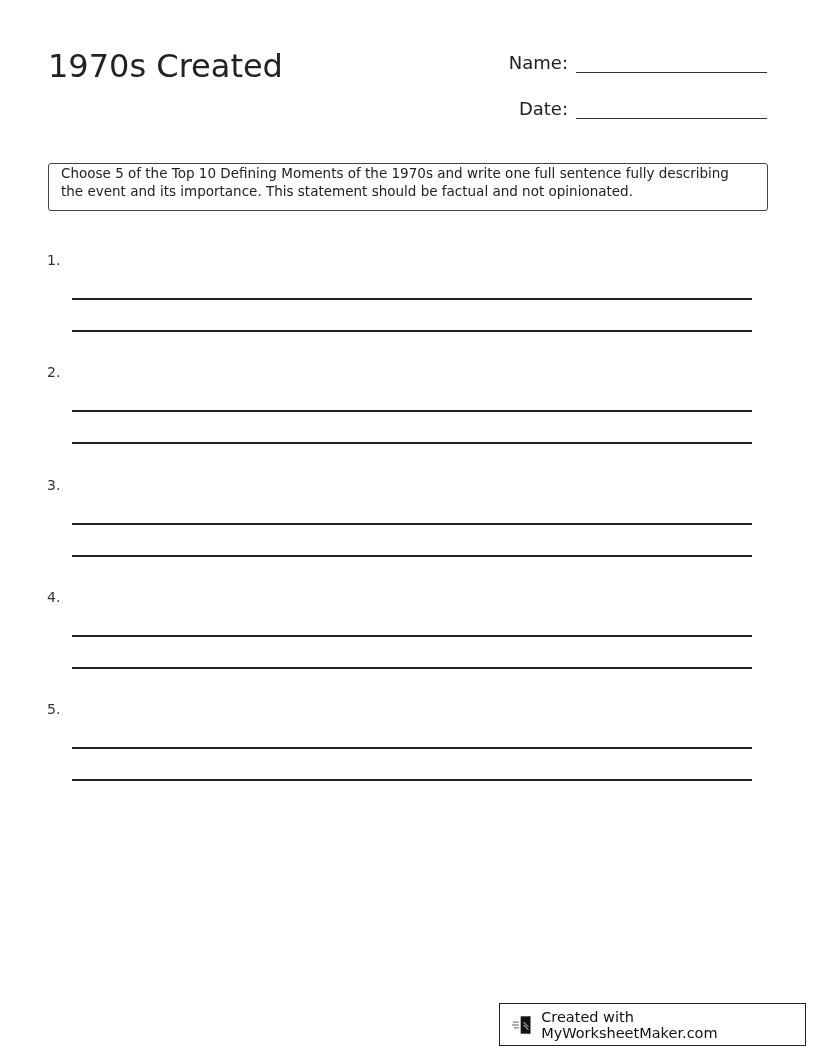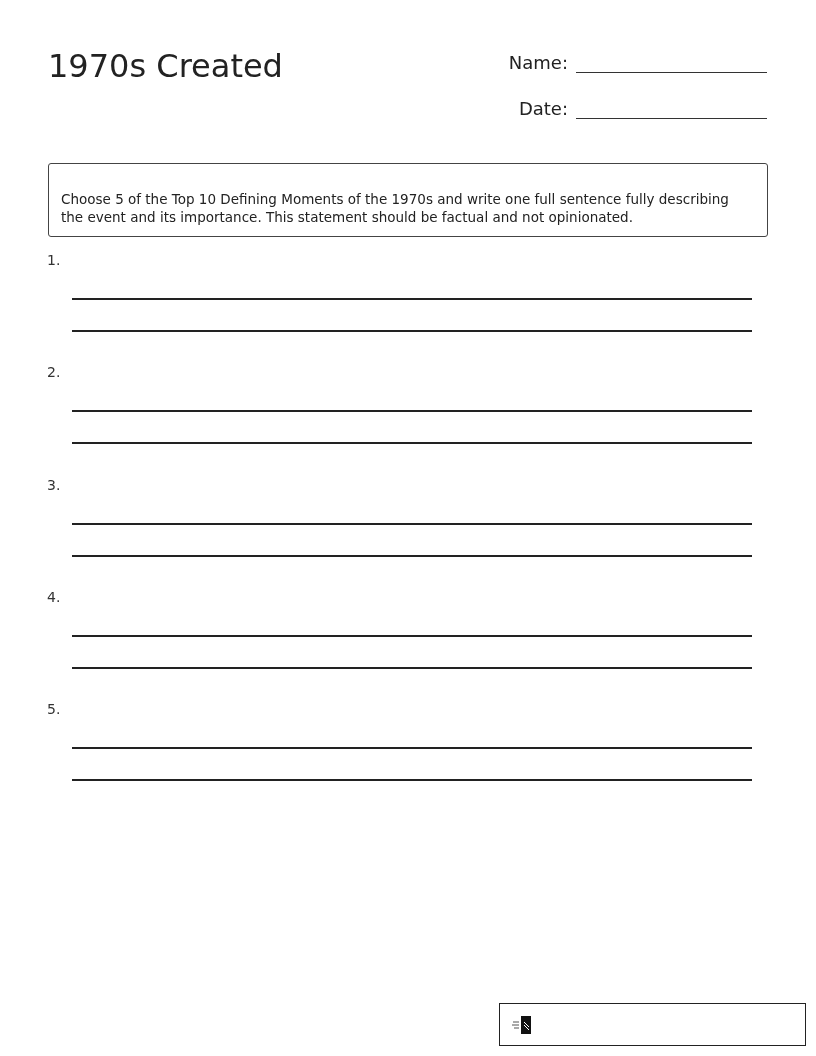--- a/index.html
+++ b/index.html
@@ -3,21 +3,21 @@
   <meta charset="utf-8">
   <style>
     html, body { margin: 0; padding: 0; background: #ffffff; }
     body { width: 816px; height: 1056px; position: relative; overflow: hidden;
            font-family: "DejaVu Sans", sans-serif; color: #222; }
     .title { position: absolute; left: 48px; top: 47px; font-size: 32px; font-weight: 400; color: #222; letter-spacing: 0px; }
     .field { position: absolute; display: flex; align-items: flex-end; }
     .field-label { font-size: 18px; color: #222; text-align: right; width: 80px; margin-right: 8px; }
     .field-line { width: 191px; border-bottom: 1.5px solid #333; height: 20px; }
     .instructions { position: absolute; left: 48px; top: 163px; width: 694px; height: 40px;
-                    border: 1px solid #444; border-radius: 3px; padding: 26px 12px 6px 12px;
+                    border: 1px solid #444; border-radius: 3px; padding: 0 12px 6px 12px;
                     font-size: 13.5px; line-height: 18px; color: #222; }
     .question { position: absolute; left: 0; width: 816px; }
     .q-num { position: absolute; left: 47px; top: 0; font-size: 14px; color: #333; }
     .answer-line { position: absolute; left: 72px; width: 680px; height: 2px; background: #222; }
     .footer { position: absolute; left: 499px; top: 1003px; width: 305px; height: 41px;
               border: 1px solid #222; display: flex; align-items: center; }
     .footer-icon { margin-left: 12px; margin-right: 6px; width: 24px; height: 22px; }
     .footer-text { font-size: 14.5px; color: #111; }
   </style>
 </head>
@@ -71,13 +71,14 @@
 <div class="footer">
   <svg class="footer-icon" viewBox="0 0 24 22">
     <line x1="1" y1="8" x2="7" y2="8" stroke="#555" stroke-width="1"></line>
     <line x1="0" y1="11" x2="7" y2="11" stroke="#555" stroke-width="1"></line>
     <line x1="2" y1="14" x2="7" y2="14" stroke="#555" stroke-width="1"></line>
     <rect x="9" y="2" width="10" height="18" fill="#111"></rect>
     <polygon points="12,4 19,2 19,20 12,18" fill="#111"></polygon>
     <line x1="12" y1="8" x2="17" y2="13" stroke="#fff" stroke-width="1"></line>
     <line x1="12" y1="11" x2="17" y2="16" stroke="#fff" stroke-width="1"></line>
   </svg>
+  <span class="footer-text">Created with MyWorksheetMaker.com</span>
 </div>
 
 </body></html>

